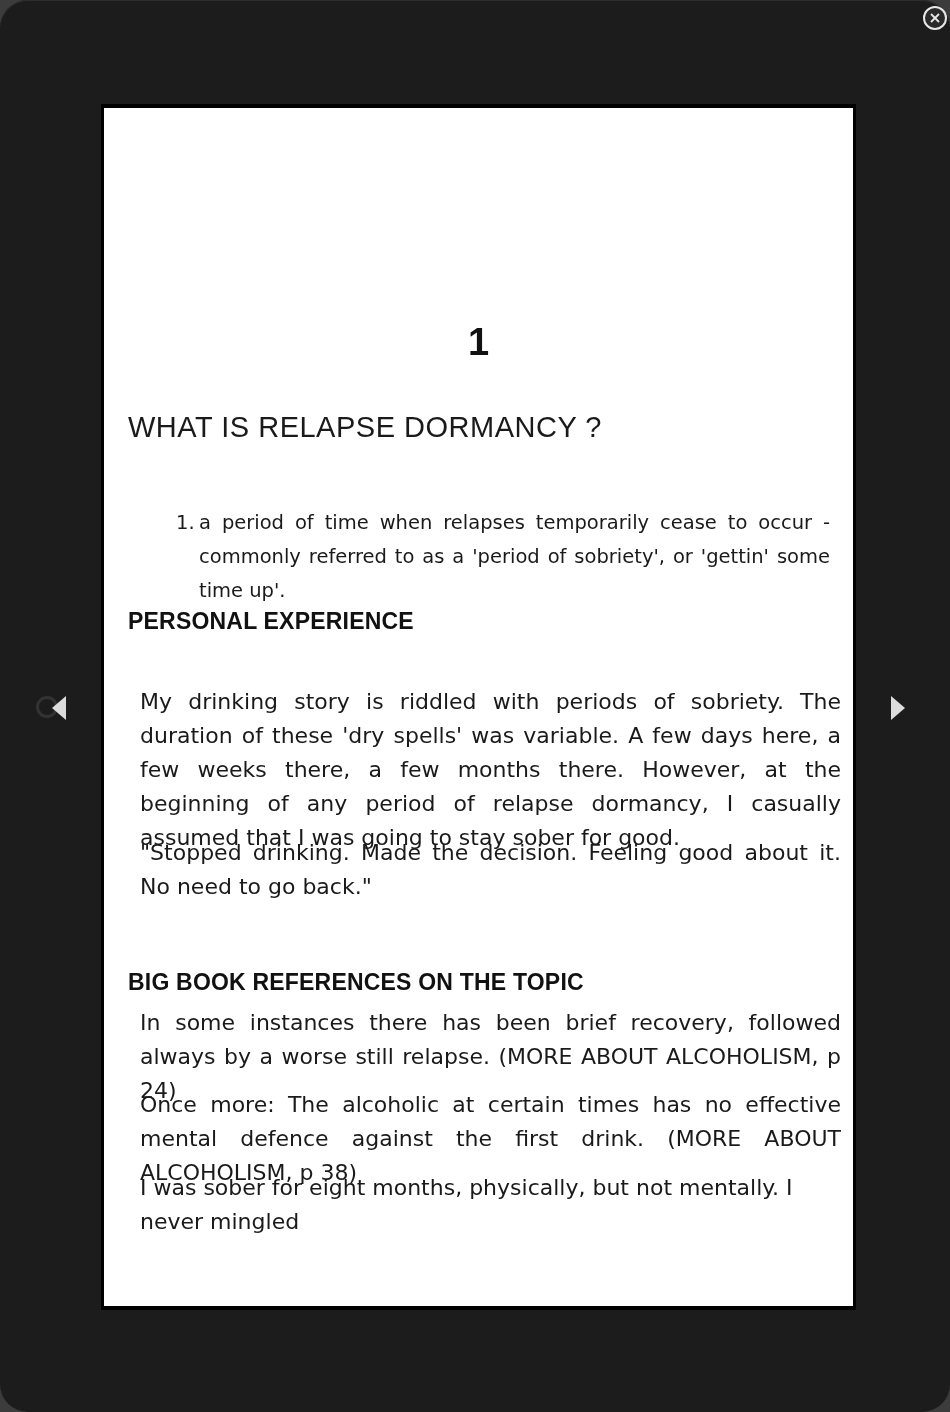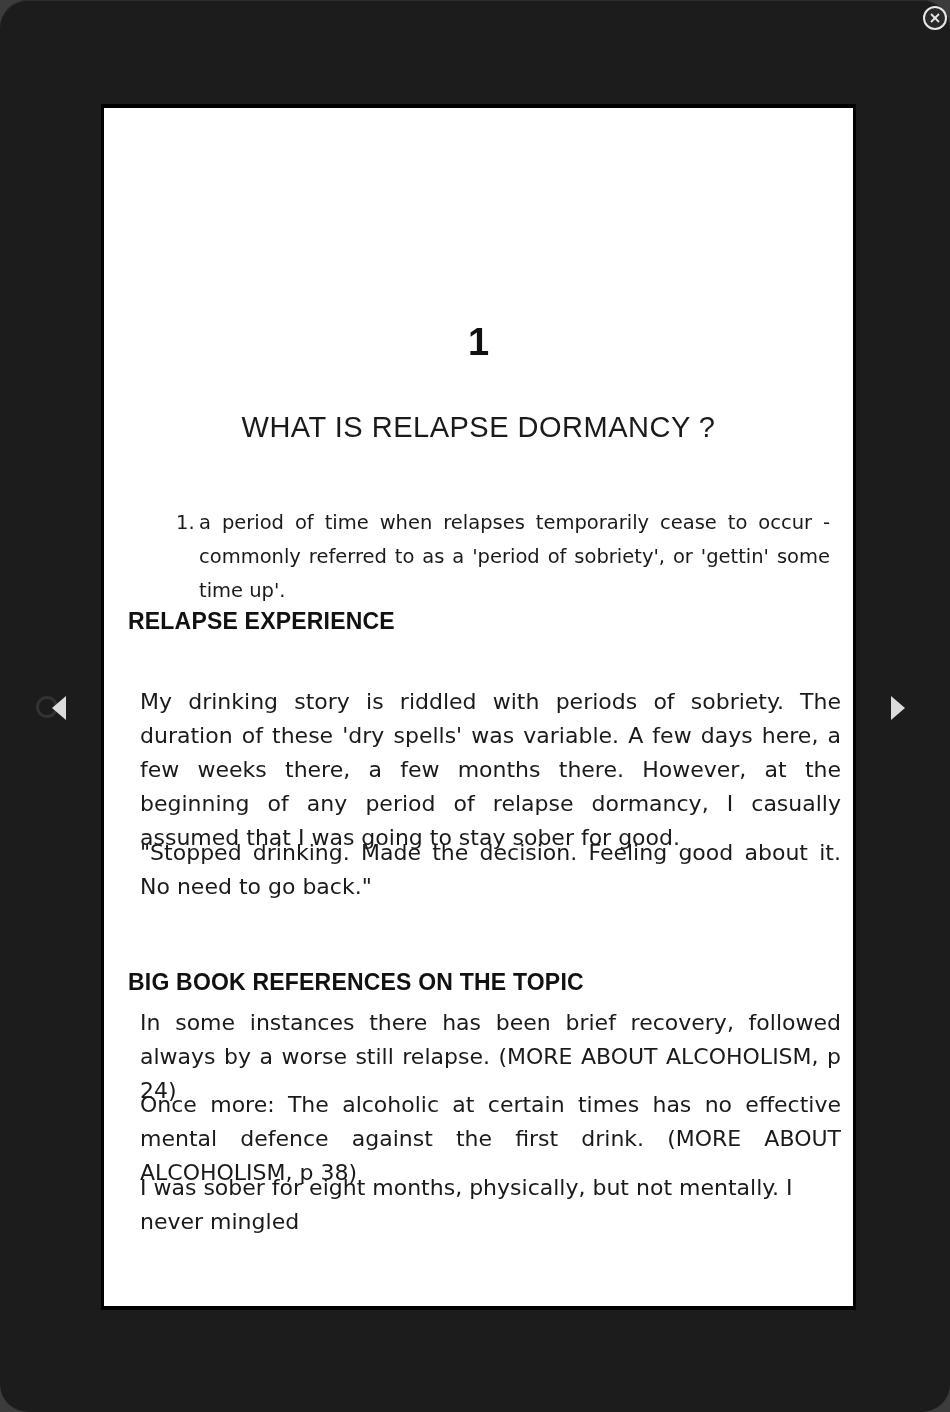--- a/index.html
+++ b/index.html
@@ -105,21 +105,21 @@
       text-align: center;
       font-family: "Liberation Sans", sans-serif;
       font-weight: bold;
       font-size: 38px;
       color: #111;
     }
     .chapter-title {
       position: absolute;
       left: 0; width: 701px;
       top: 303px;
-      text-align: center;
+      text-align: left;
       font-family: "Liberation Sans", sans-serif;
       font-size: 29px;
       letter-spacing: 0.5px;
       color: #1a1a1a;
     }
     .definition {
       position: absolute;
       left: 48px;
       top: 398px;
       width: 654px;
@@ -187,21 +187,21 @@
       <div class="chapter-num">1</div>
       <div class="chapter-title">WHAT IS RELAPSE DORMANCY ?</div>
 
       <ol class="definition">
         <li>
           <span class="num">1.</span>
           <span>a period of time when relapses temporarily cease to occur - commonly referred to as a 'period of sobriety', or 'gettin' some time up'.</span>
         </li>
       </ol>
 
-      <div class="section-head" style="top:500px;">RELAPSE EXPERIENCE</div>
+      <div class="section-head" style="top:500px;">PERSONAL EXPERIENCE</div>
 
       <p class="para" style="top:565px;">My drinking story is riddled with periods of sobriety. The duration of these 'dry spells' was variable. A few days here, a few weeks there, a few months there. However, at the beginning of any period of relapse dormancy, I casually assumed that I was going to stay sober for good.</p>
       <p class="para" style="top:716px;">"Stopped drinking. Made the decision. Feeling good about it. No need to go back."</p>
 
       <div class="section-head" style="top:861px;">BIG BOOK REFERENCES ON THE TOPIC</div>
 
       <p class="para" style="top:886px;">In some instances there has been brief recovery, followed always by a worse still relapse. (MORE ABOUT ALCOHOLISM, p 24)</p>
       <p class="para" style="top:968px;">Once more: The alcoholic at certain times has no effective mental defence against the first drink. (MORE ABOUT ALCOHOLISM, p 38)</p>
       <p class="para" style="top:1051px; text-align:left;">I was sober for eight months, physically, but not mentally. I never mingled</p>
 

